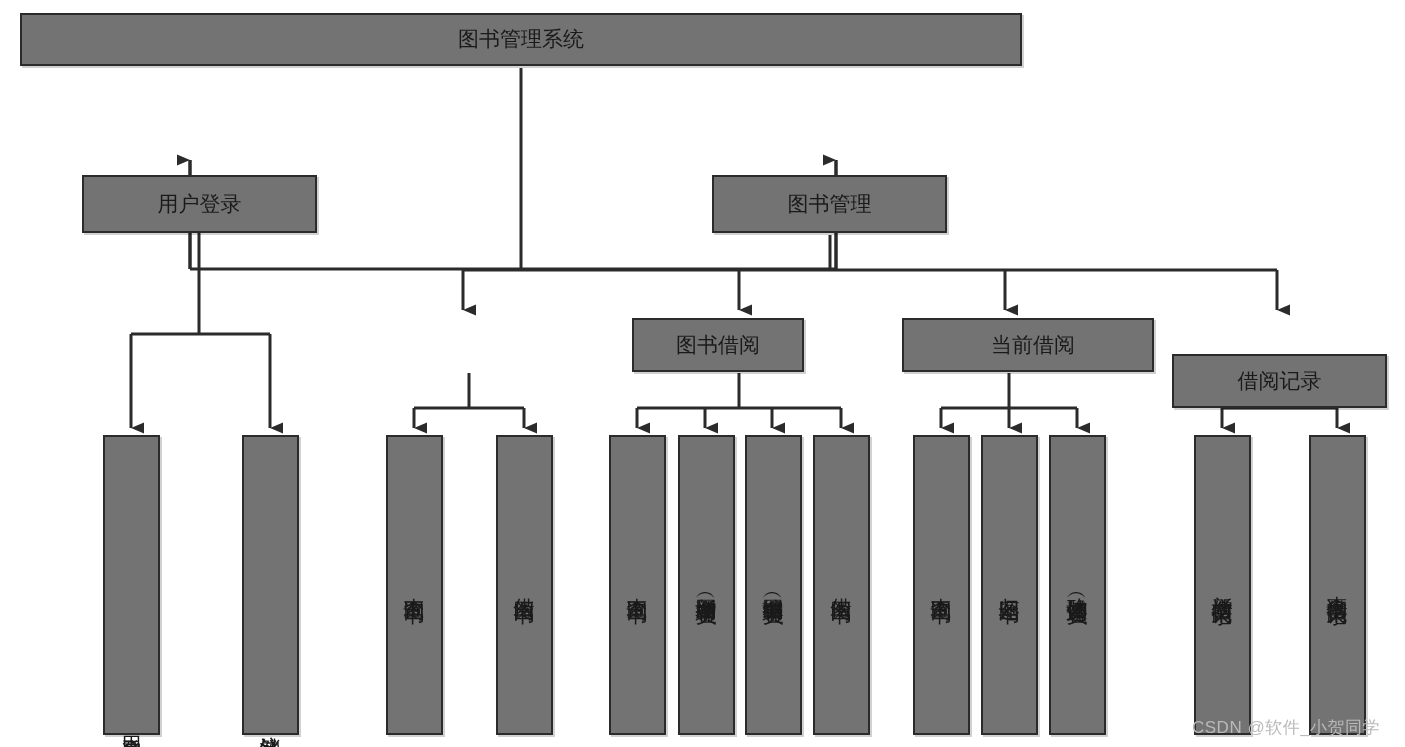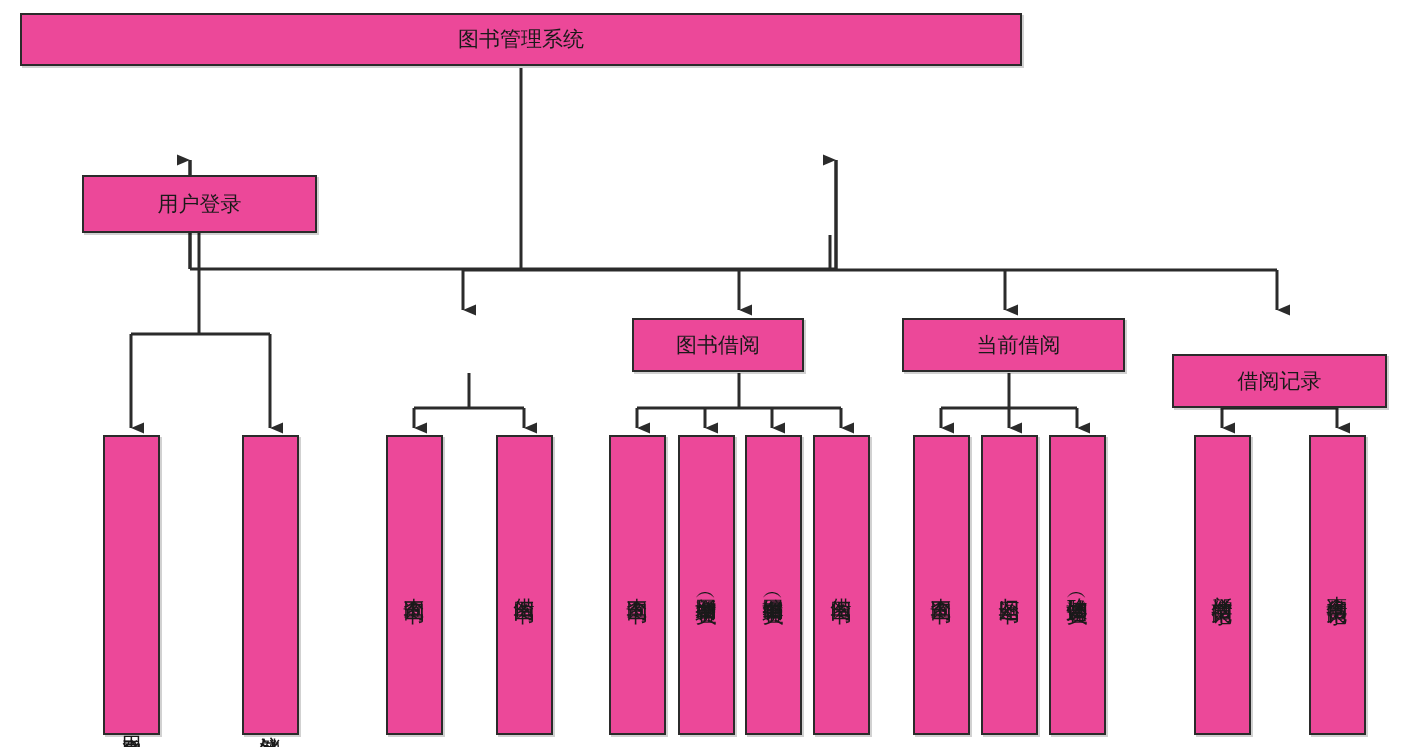--- a/index.html
+++ b/index.html
@@ -21,21 +21,21 @@
     position: absolute;
     left: 0;
     top: 0;
     width: 1405px;
     height: 747px;
     pointer-events: none;
   }
   .node {
     position: absolute;
     box-sizing: border-box;
-    background: #ec4899;
+    background: #737373;
     border: 2px solid #2b2b2b;
     display: flex;
     align-items: center;
     justify-content: center;
     box-shadow: 2px 2px 0 rgba(0,0,0,0.18);
   }
   .node .label {
     color: #1a1a1a;
     text-align: center;
     line-height: 1.15;
@@ -138,27 +138,30 @@
   </svg>
 
   <div class="node horiz" style="left:20px; top:13px; width:1002px; height:53px;">
     <span class="label">图书管理系统</span>
   </div>
 
   <div class="node horiz" style="left:82px; top:175px; width:235px; height:58px;">
     <span class="label">用户登录</span>
   </div>
 
+  <div class="node horiz" style="left:712px; top:175px; width:235px; height:58px;">
+    <span class="label">图书管理</span>
+  </div>
 
 
   <div class="node horiz" style="left:632px; top:318px; width:172px; height:54px;">
     <span class="label">图书借阅</span>
   </div>
 
-  <div class="node horiz" style="left:902px; top:318px; width:223px; height:54px;padding-left:10px;">
+  <div class="node horiz" style="left:902px; top:318px; width:252px; height:54px;padding-left:10px;">
     <span class="label">当前借阅</span>
   </div>
 
   <div class="node horiz" style="left:1172px; top:318px; width:215px; height:54px;margin-top:36px;">
     <span class="label">借阅记录</span>
   </div>
 
   <div class="node vert bottomish" style="left:103px; top:435px; width:57px; height:300px;">
     <span class="label">用户登录</span>
   </div>
@@ -204,14 +207,15 @@
   </div>
 
   <div class="node vert" style="left:1194px; top:435px; width:57px; height:300px;">
     <span class="label">新增借阅记录</span>
   </div>
 
   <div class="node vert" style="left:1309px; top:435px; width:57px; height:300px;">
     <span class="label">查询借阅记录</span>
   </div>
 
+  <div class="watermark" style="left:1192px; top:716px;">CSDN @软件_小贺同学</div>
 
 </div>
 
 </body></html>

